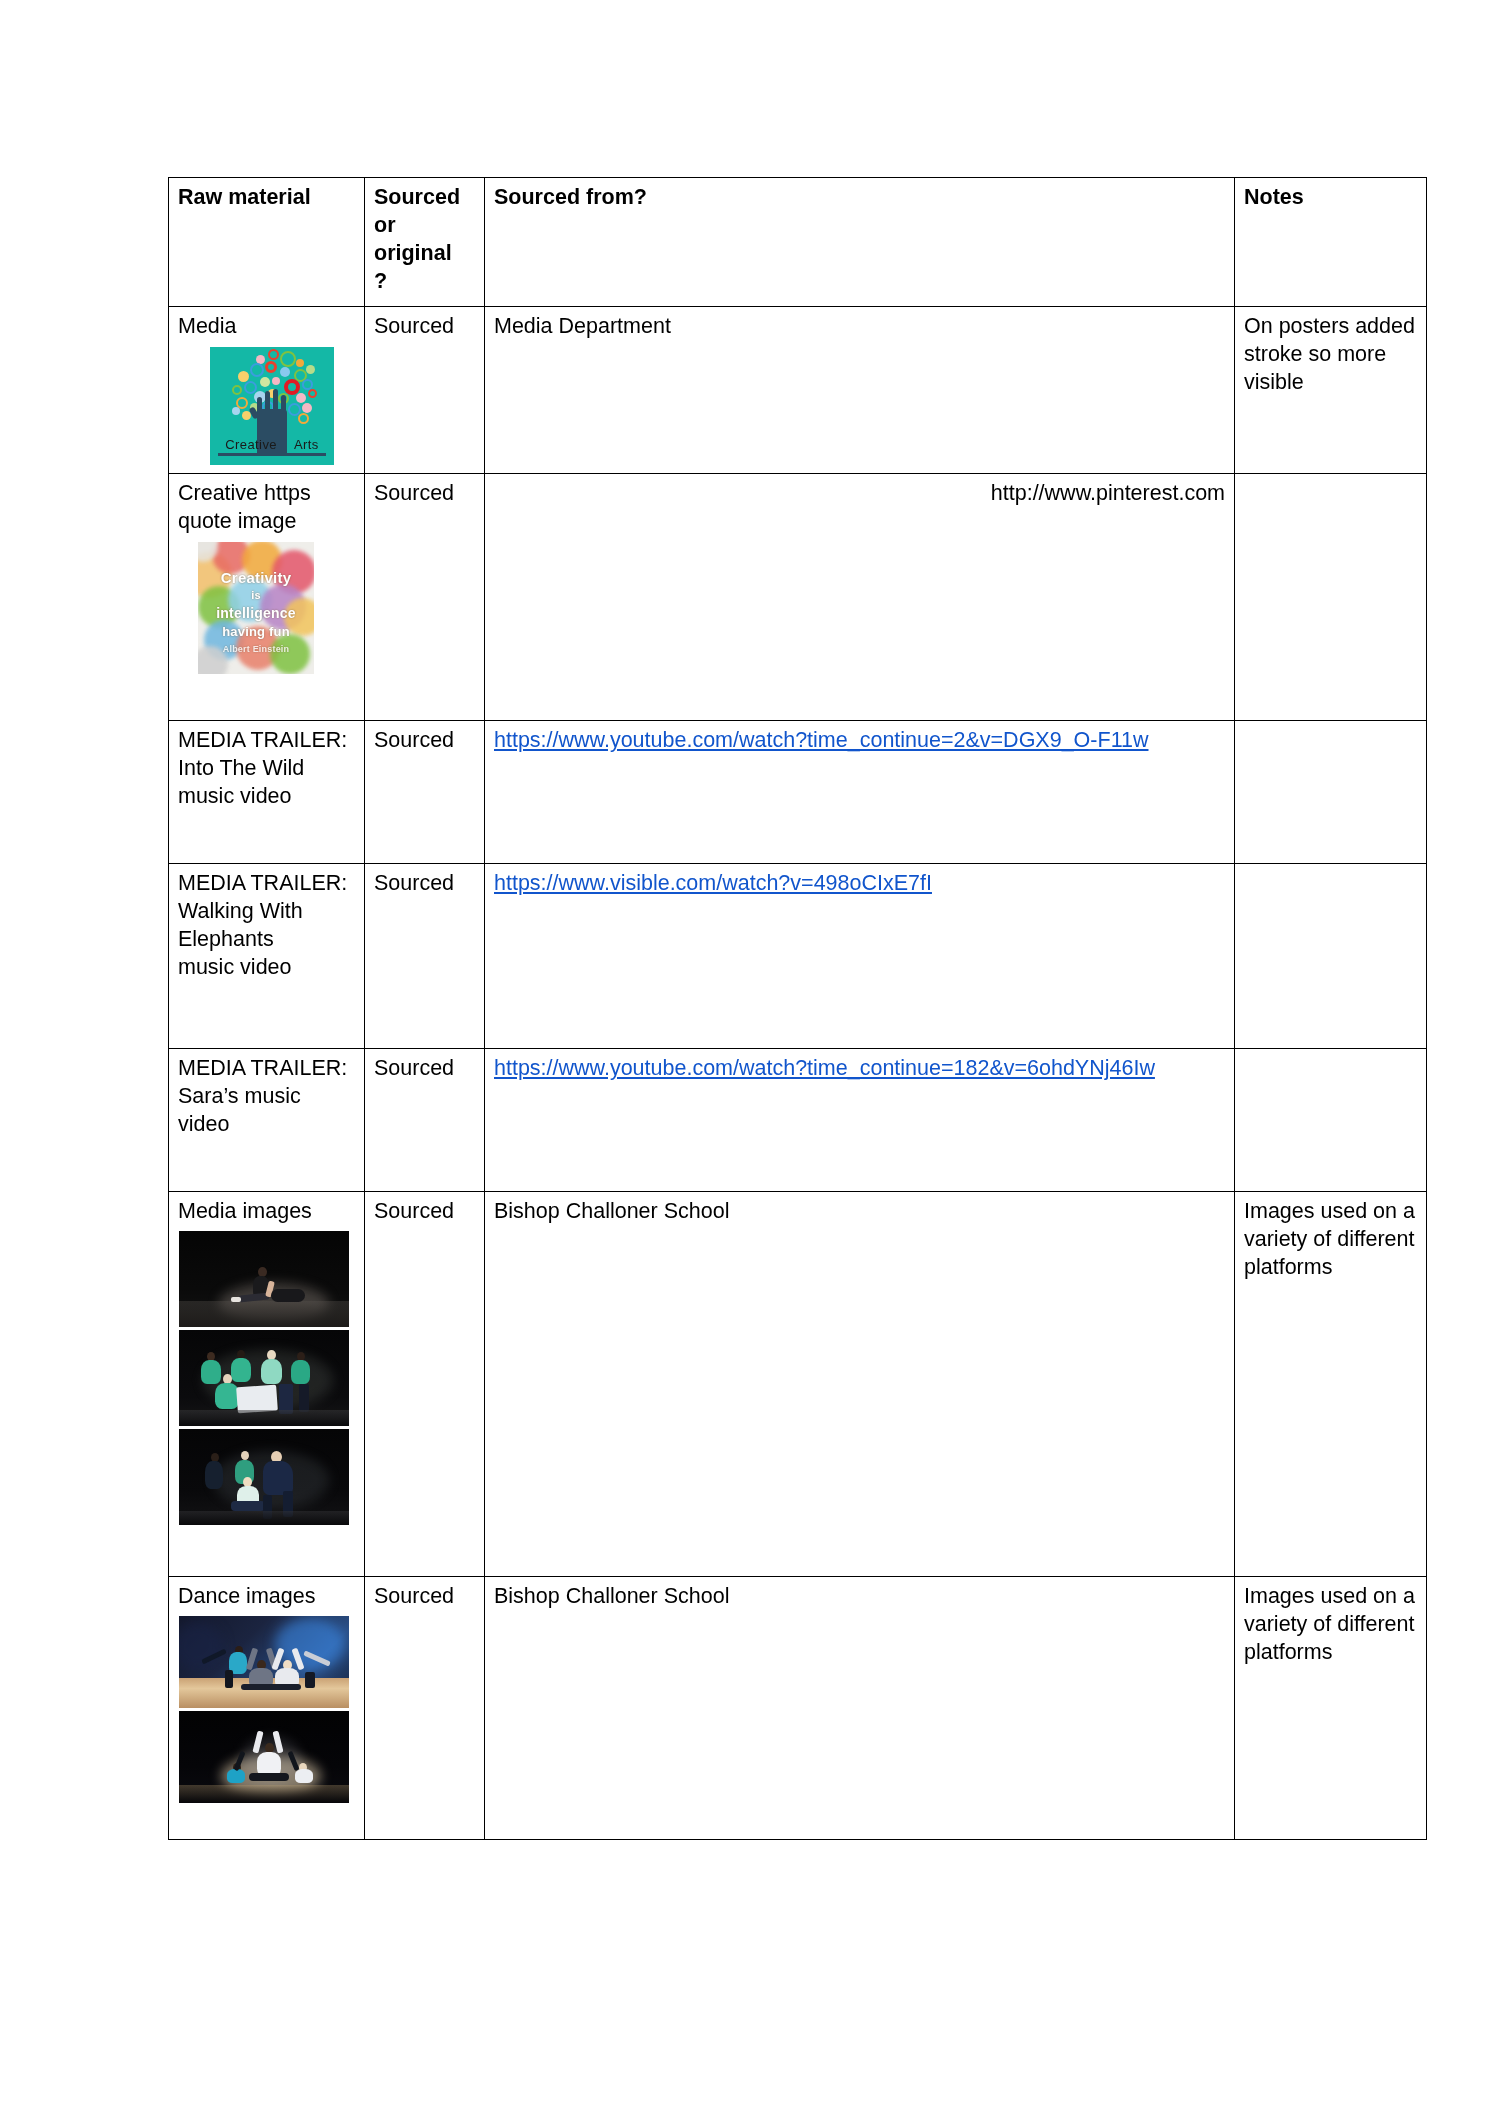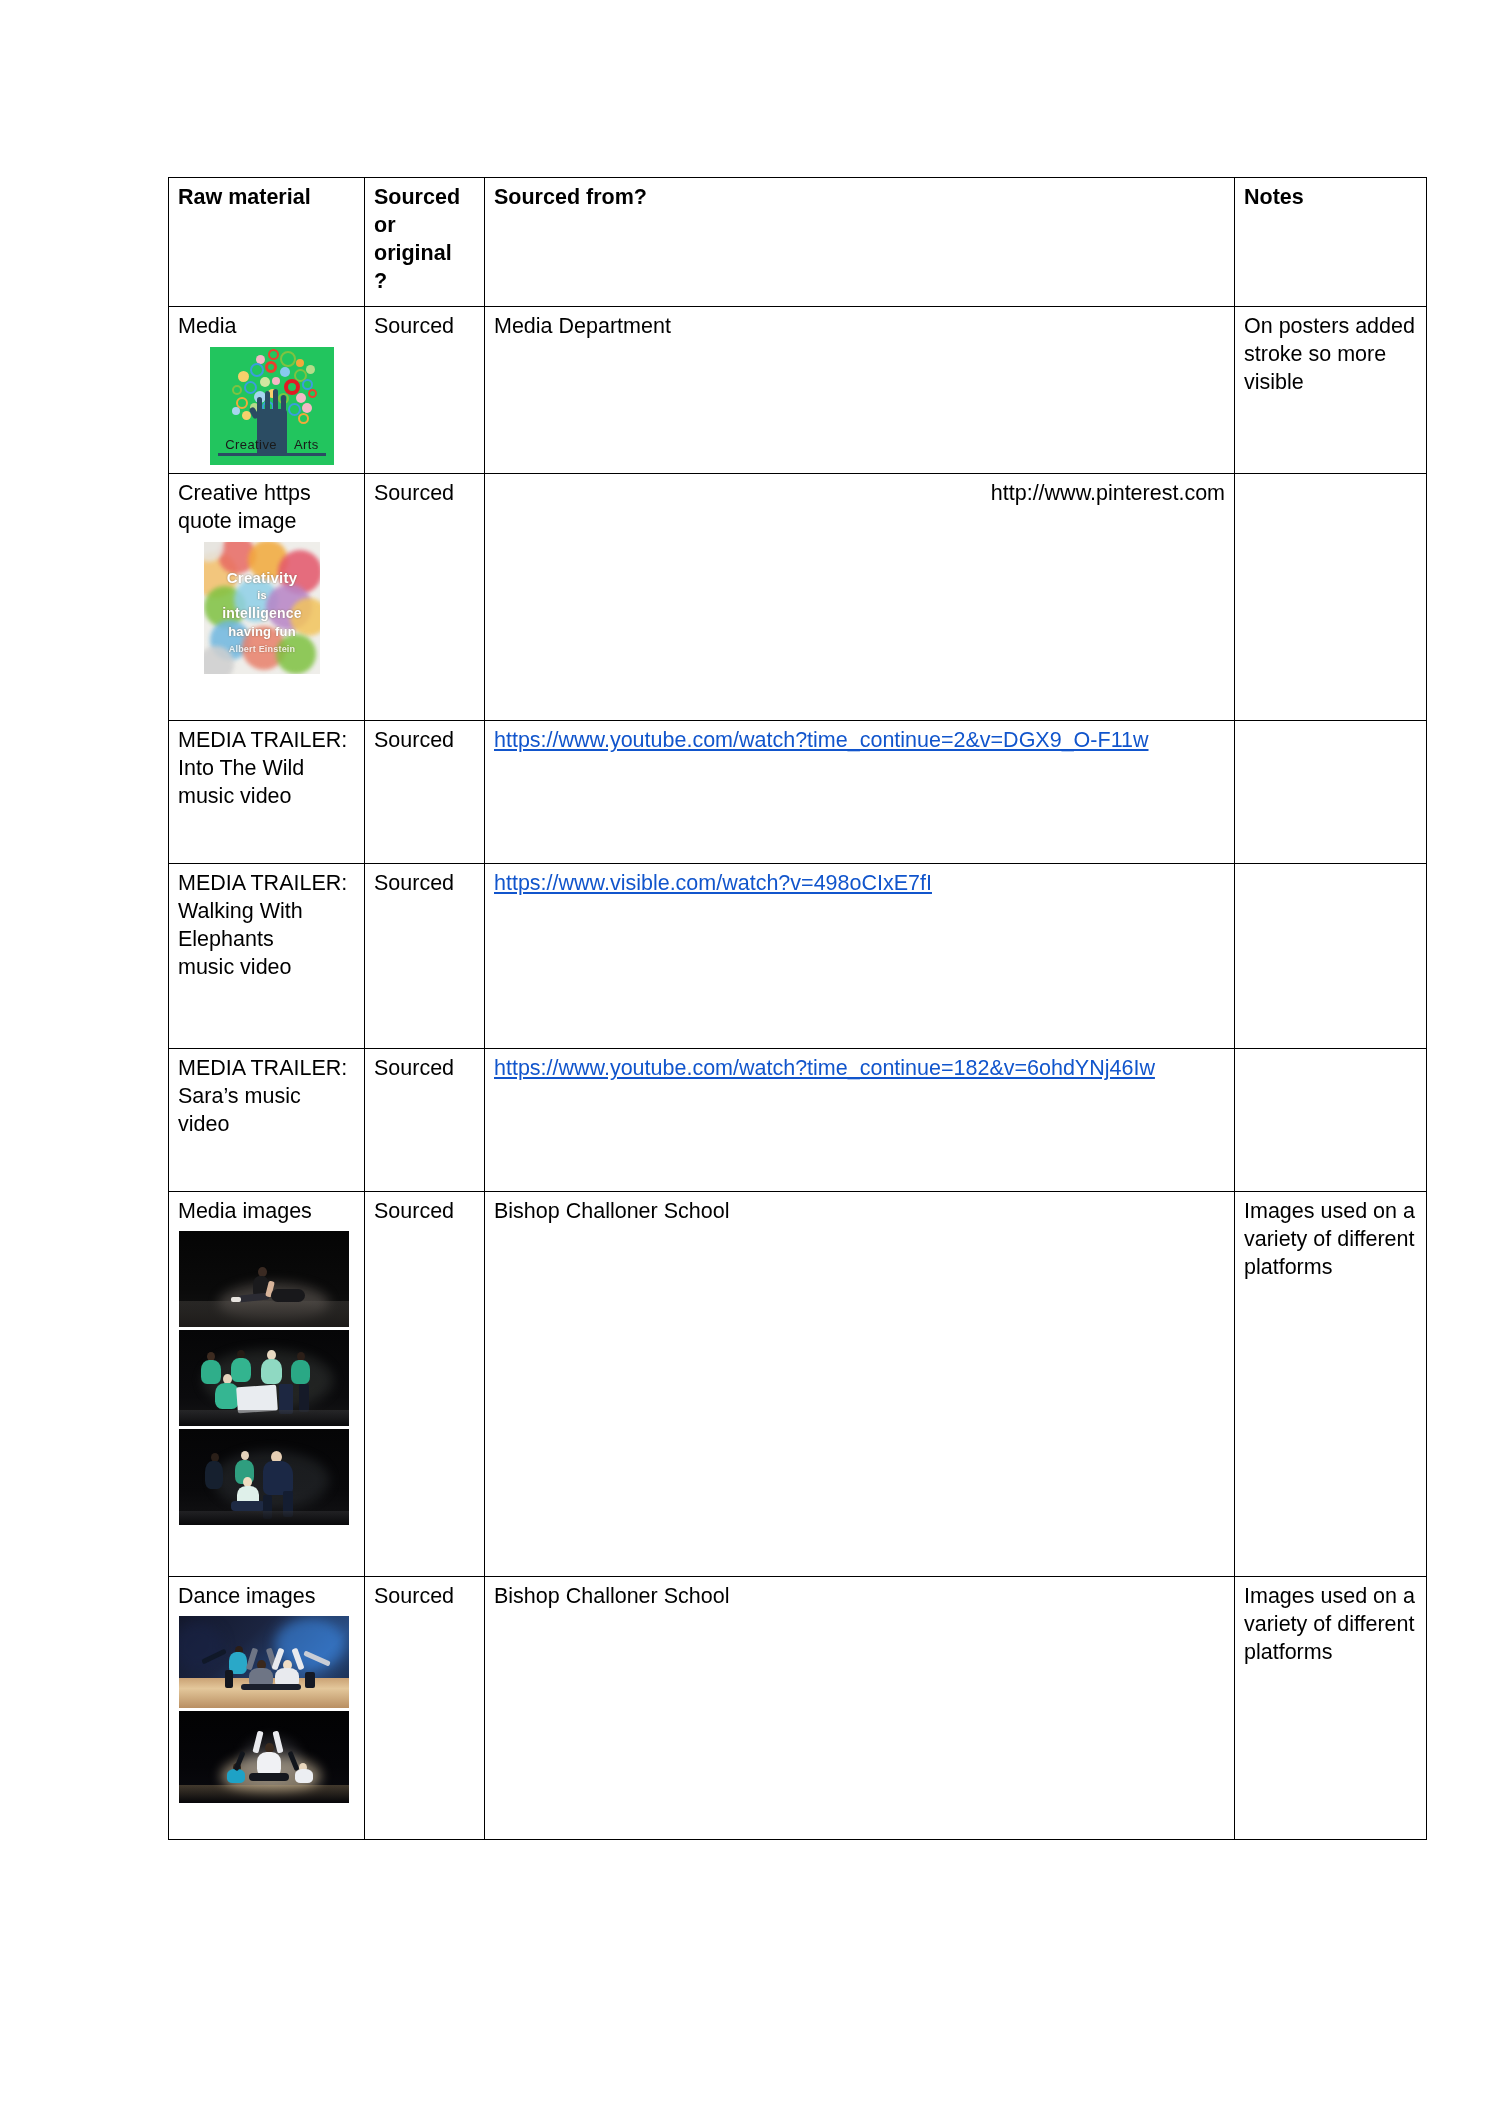--- a/index.html
+++ b/index.html
@@ -65,21 +65,21 @@
   tr.r-t3    td { height: 128px; }
   tr.r-drama td { height: 370px; }
   tr.r-dance td { height: 248px; }
 
   
   .logo-art {
     position: relative;
     width: 124px;
     height: 118px;
     margin: 6px 0 0 32px;
-    background: #22c55e;
+    background: #14b8a6;
   }
   .logo-art .circ {
     position: absolute;
     border-radius: 50%;
     box-sizing: border-box;
   }
   .logo-art .trunk {
     position: absolute;
     left: 47px;
     top: 62px;
@@ -113,21 +113,21 @@
     font-family: "Liberation Sans", sans-serif;
   }
   .logo-caption .gapword { display: inline-block; }
   .logo-caption .sp { display: inline-block; width: 17px; }
 
   
   .quote-art {
     position: relative;
     width: 116px;
     height: 132px;
-    margin: 6px 0 0 26px;
+    margin: 6px 0 0 20px;
     overflow: hidden;
     background: #efeeea;
   }
   .quote-art .blob {
     position: absolute;
     border-radius: 50%;
     filter: blur(2.2px);
     opacity: .85;
   }
   .quote-art .qtext {

